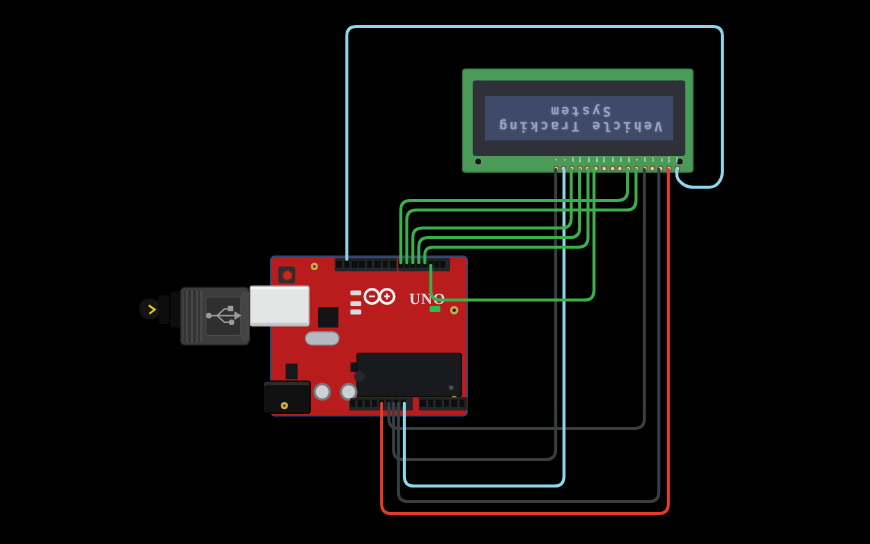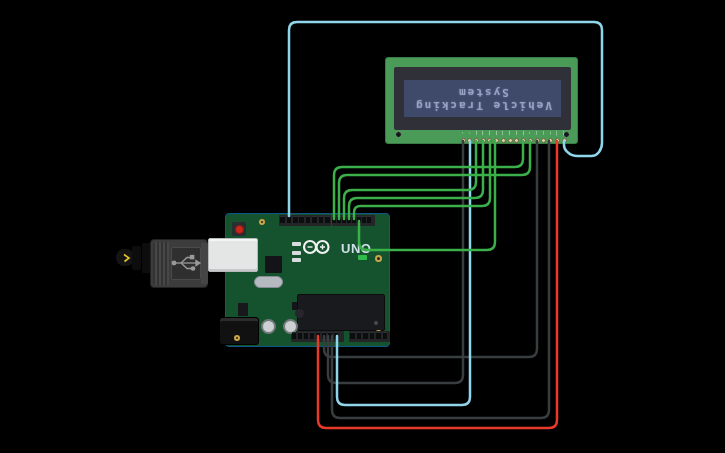--- a/index.html
+++ b/index.html
@@ -11,22 +11,22 @@
              border:1px solid #3a7c45;border-radius:3px;box-sizing:border-box;}
   .lcd-bezel{left:8px;top:9px;width:177px;height:63px;background:#2f3038;border-radius:2px;}
   .lcd-screen{left:10px;top:13px;width:157px;height:37px;background:#3f4a6b;
               display:flex;align-items:center;justify-content:center;overflow:hidden;}
   .lcd-text{transform:rotate(180deg);text-align:center;color:#97a2c3;
             font-family:"DejaVu Sans Mono", monospace;font-size:11px;font-weight:bold;
             letter-spacing:2px;line-height:13px;white-space:pre;text-shadow:0 0 2px rgba(150,165,200,.55);}
   .lcd-hole{width:7px;height:7px;border-radius:50%;background:#15171a;border:1px solid #67a273;box-sizing:border-box;}
   .lcd-pin{width:5px;height:5px;border-radius:50%;background:#ddd3a2;border:1px solid #6b6246;box-sizing:border-box;z-index:2;}
   
-  .uno-board{left:225px;top:213px;width:165px;height:134px;background:#14532d;
-             border:1px solid #0f568d;border-radius:4px;box-sizing:border-box;z-index:1;}
+  .uno-board{left:225px;top:213px;width:165px;height:134px;background:#b91c1c;
+             border:1px solid #0f568d;border-radius:4px;box-sizing:border-box;z-index:1;font-family:Liberation Serif, serif;}
   .hdr{background:#232527;border-radius:1px;z-index:2;}
   .pinsq{width:4.6px;height:7px;background:#0b0d0e;box-shadow:inset 0 1px 0 #2c2f31;z-index:3;}
   .tiny{font-size:8px;transform:scale(.5);transform-origin:0 0;color:#eaf3fa;white-space:nowrap;}
   .vlab{width:20px;height:8px;text-align:center;font-size:7px;color:#e8f2fa;white-space:nowrap;}
   .gold{border-radius:50%;background:#2a2118;border:2px solid #c9a64c;box-sizing:border-box;z-index:2;}
   .silver{border-radius:50%;background:#ccd0d3;border:2px solid #75797c;box-sizing:border-box;z-index:2;}
   #wires{position:absolute;left:0;top:0;z-index:5;pointer-events:none;}
   .usb-part{z-index:1;}
 </style>
 </head>

